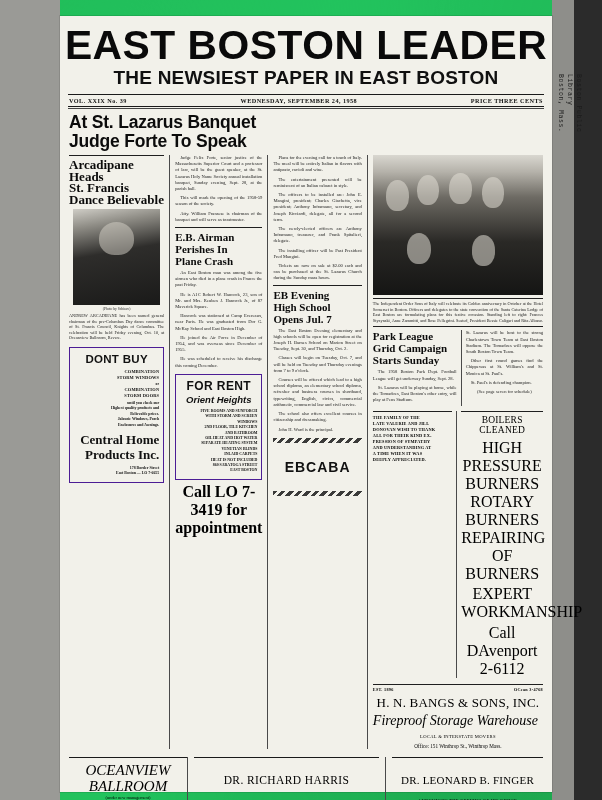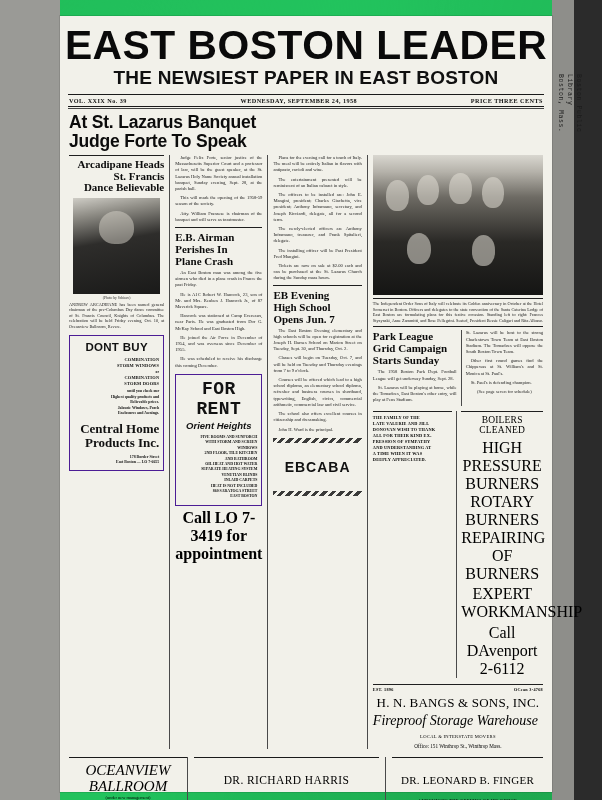--- a/index.html
+++ b/index.html
@@ -82,21 +82,21 @@
   
   .cols{display:flex;padding:0 9px;gap:0;}
   .vr{border-left:.7px solid #4a4a4a;}
 
   .c1{width:112px;padding-right:5px;}
   .c2{width:102px;padding:0 5px;}
   .c3{width:104px;padding:0 5px;}
   .c4{flex:1;padding-left:5px;}
 
   .lead-hl{font-size:17.5px;line-height:19px;letter-spacing:-.2px;}
-  .sub-hd{font-size:11px;line-height:11.5px;text-align:right;}
+  .sub-hd{font-size:13px;line-height:11.5px;text-align:left;}
   .sec-hd{font-size:11px;line-height:12px;}
 
   
   .photo{background:#3a3a38;position:relative;overflow:hidden;}
   .photo.portrait{
     background:linear-gradient(170deg,#cfcdc6 0%,#8e8c85 18%,#2e2d2b 45%,#1a1a19 100%);
   }
   .photo.group{
     background:linear-gradient(180deg,#d9d7d0 0%,#b5b2aa 12%,#6e6b64 30%,#2a2926 62%,#151514 100%);
   }
@@ -212,21 +212,21 @@
         </div>
         <div class="body" style="margin-top:3px;">
           <p>An East Boston man was among the five airmen who died in a plane crash in France the past Friday.</p>
           <p>He is A1C Robert W. Hancock, 23, son of Mr. and Mrs. Reuben J. Hancock Jr., of 87 Maverick Square.</p>
           <p>Hancock was stationed at Camp Evereaux, near Paris. He was graduated from Dor G. McKay School and East Boston High.</p>
           <p>He joined the Air Force in December of 1954, and was overseas since December of 1955.</p>
           <p>He was scheduled to receive his discharge this coming December.</p>
         </div>
 
         <div class="ad" style="margin-top:5px;border-width:1px;">
-          <div class="big" style="font-size:18px;letter-spacing:.4px;font-family:Liberation Mono, monospace;">FOR RENT</div>
+          <div class="big" style="font-size:12px;letter-spacing:.4px;">FOR RENT</div>
           <div class="big ital" style="font-size:9.5px;margin-top:1px;">Orient Heights</div>
           <div class="ser xs" style="margin-top:4px;">
             <div>FIVE ROOMS AND SUNPORCH</div>
             <div>WITH STORM AND SCREEN</div>
             <div>WINDOWS</div>
             <div>2ND FLOOR, TILE KITCHEN</div>
             <div>AND BATHROOM</div>
             <div>OIL HEAT AND HOT WATER</div>
             <div>SEPARATE HEATING SYSTEM</div>
             <div>VENETIAN BLINDS</div>
@@ -246,21 +246,21 @@
           <p>The officers to be installed are: John E. Mangini, president; Charles Giachetta, vice president; Anthony Inframano, secretary, and Joseph Ricciardi, delegate, all for a second term.</p>
           <p>The newly-elected officers are Anthony Inframano, treasurer, and Frank Spitalieri, delegate.</p>
           <p>The installing officer will be Past President Fred Mangini.</p>
           <p>Tickets are now on sale at $2.00 each and can be purchased at the St. Lazarus Church during the Sunday mass hours.</p>
         </div>
 
         <div class="rule" style="margin:3px 0 3px 0;"></div>
         <div class="serif-hd sec-hd">
           <div>EB Evening</div>
           <div>High School</div>
-          <div>Opens Jun. 7</div>
+          <div>Opens Jul. 7</div>
         </div>
         <div class="body" style="margin-top:3px;">
           <p>The East Boston Evening elementary and high schools will be open for registration at the Joseph H. Barnes School on Marion Street on Tuesday, Sept. 30, and Thursday, Oct. 2.</p>
           <p>Classes will begin on Tuesday, Oct. 7, and will be held on Tuesday and Thursday evenings from 7 to 9 o'clock.</p>
           <p>Courses will be offered which lead to a high school diploma, an elementary school diploma, refresher and business courses in shorthand, typewriting, English, civics, commercial arithmetic, commercial law and civil service.</p>
           <p>The school also offers excellent courses in citizenship and dressmaking.</p>
           <p>John H. Ward is the principal.</p>
         </div>
 
         <div class="zig" style="margin-top:5px;"></div>

